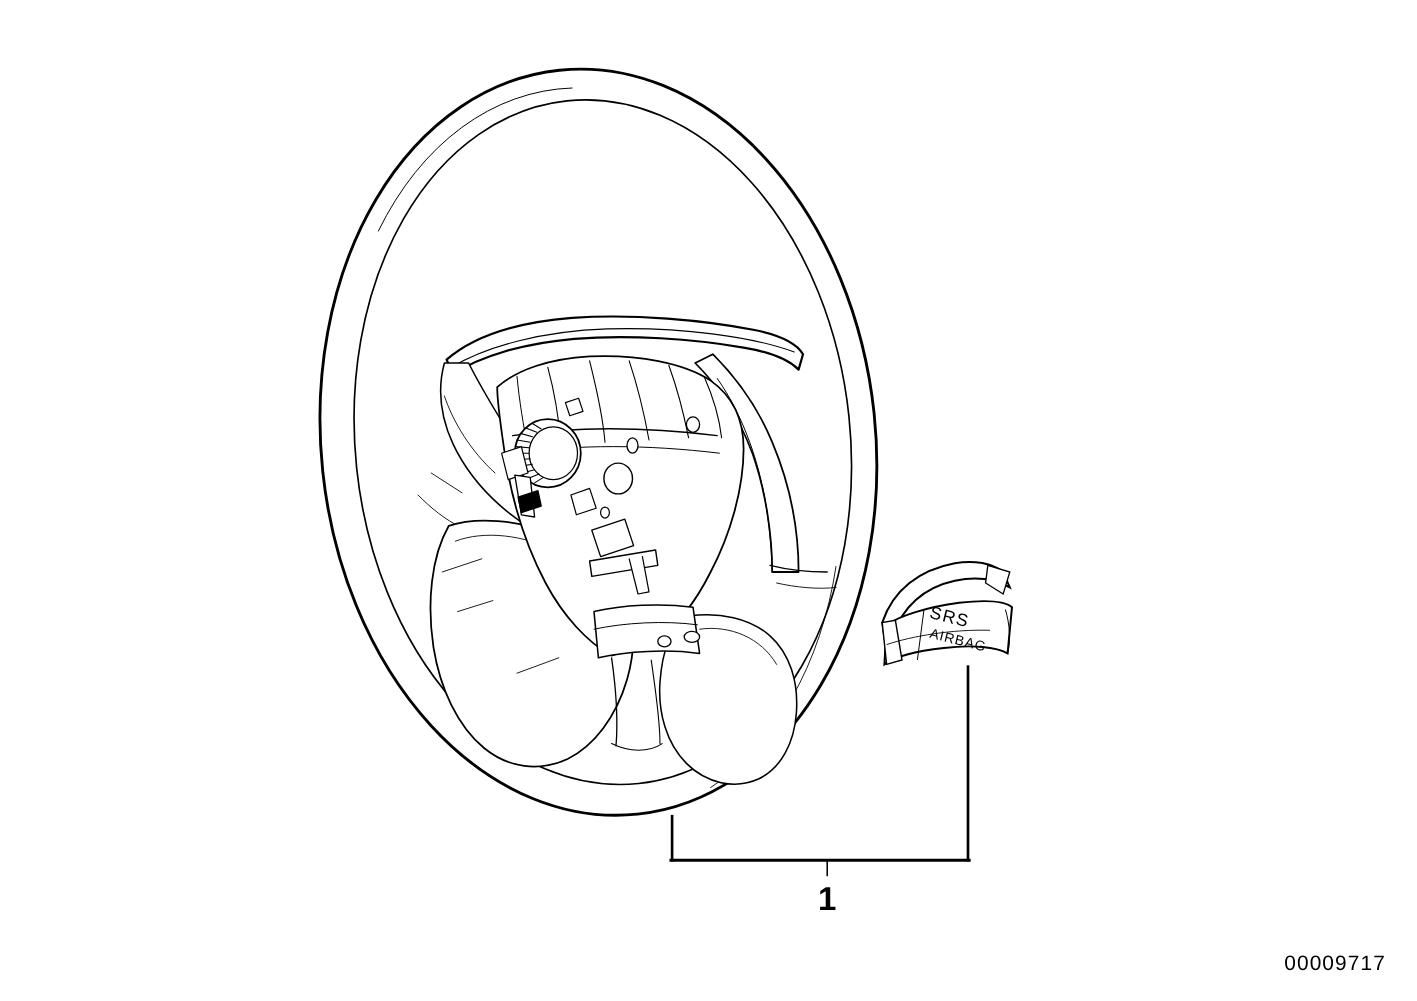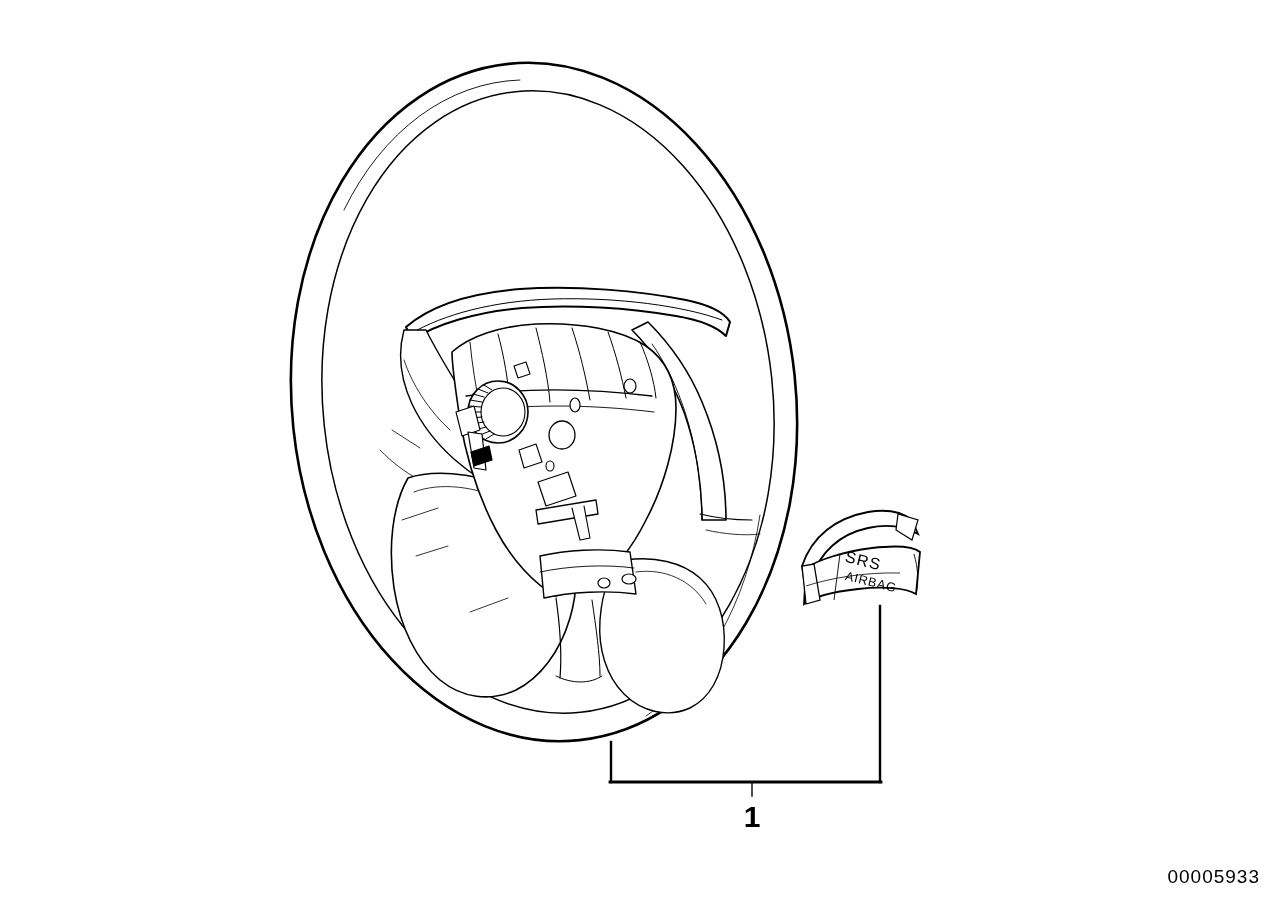--- a/index.html
+++ b/index.html
@@ -249,15 +249,15 @@
 
       <line x1="610" y1="782" x2="881" y2="782" stroke-width="2.8"></line>
 
       <line x1="752" y1="782" x2="752" y2="796" stroke-width="1.4"></line>
     </g>
 
     <text class="callout" x="752" y="827" text-anchor="middle">1</text>
 
   </svg>
 
-  <div class="diagram-number">00005933</div>
+  <div class="diagram-number">00009717</div>
 
 </div>
 
 </body></html>

